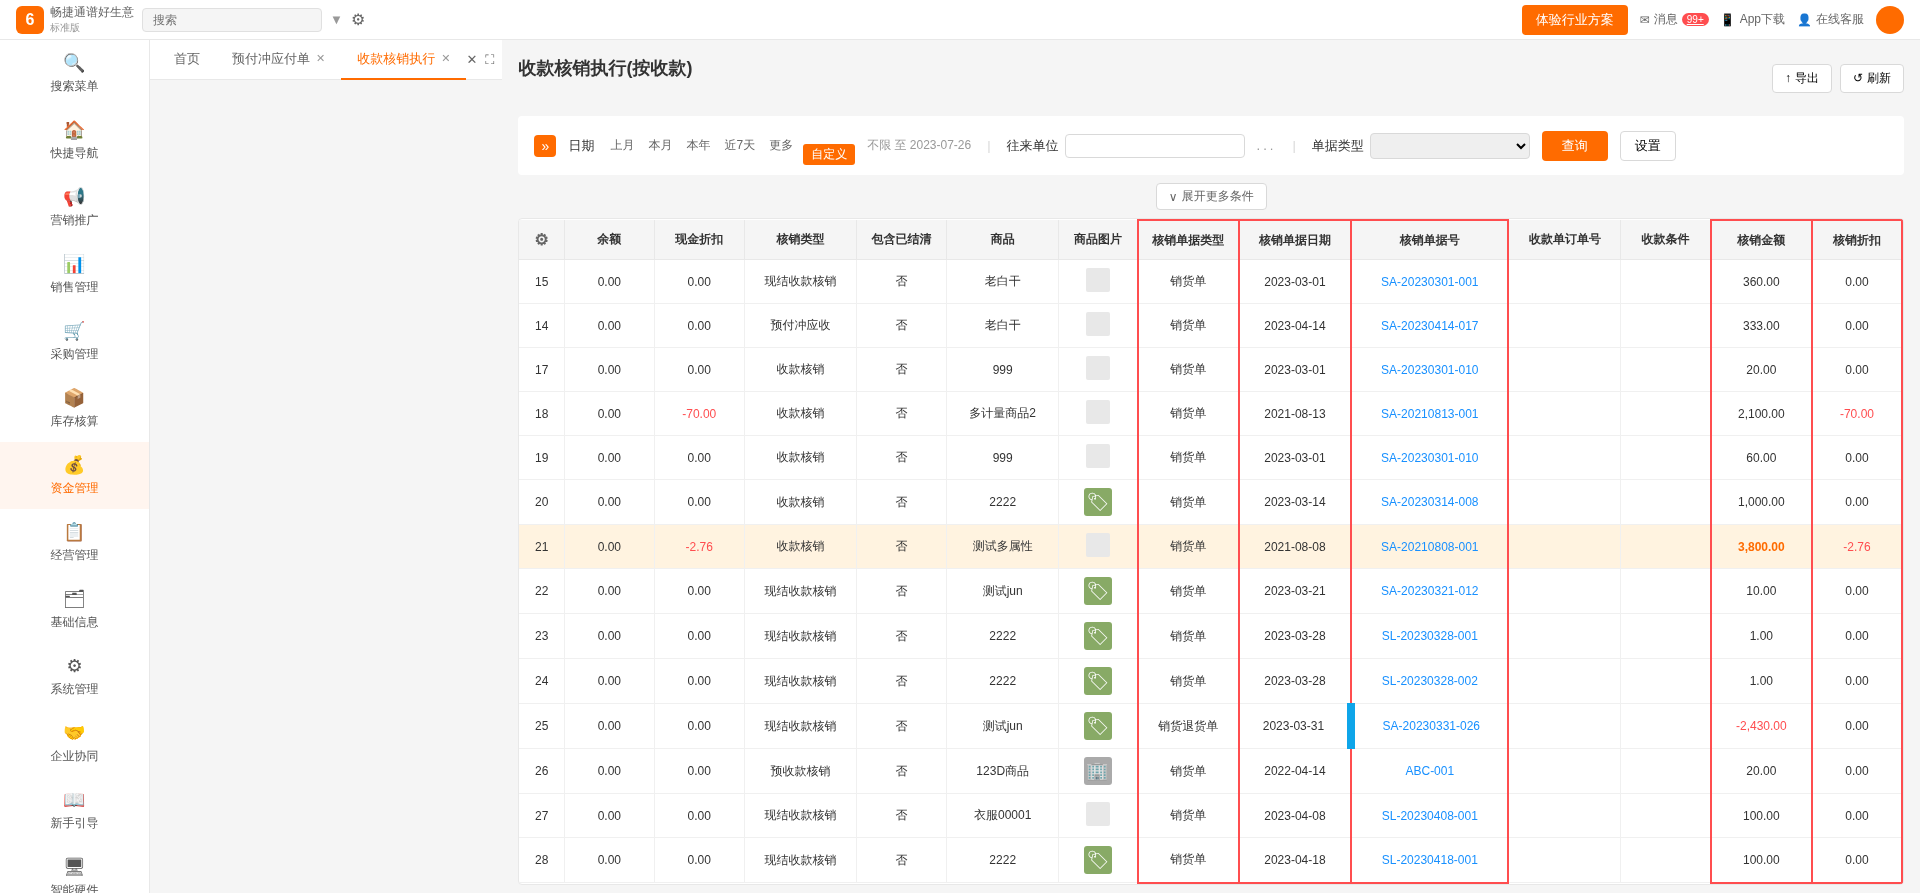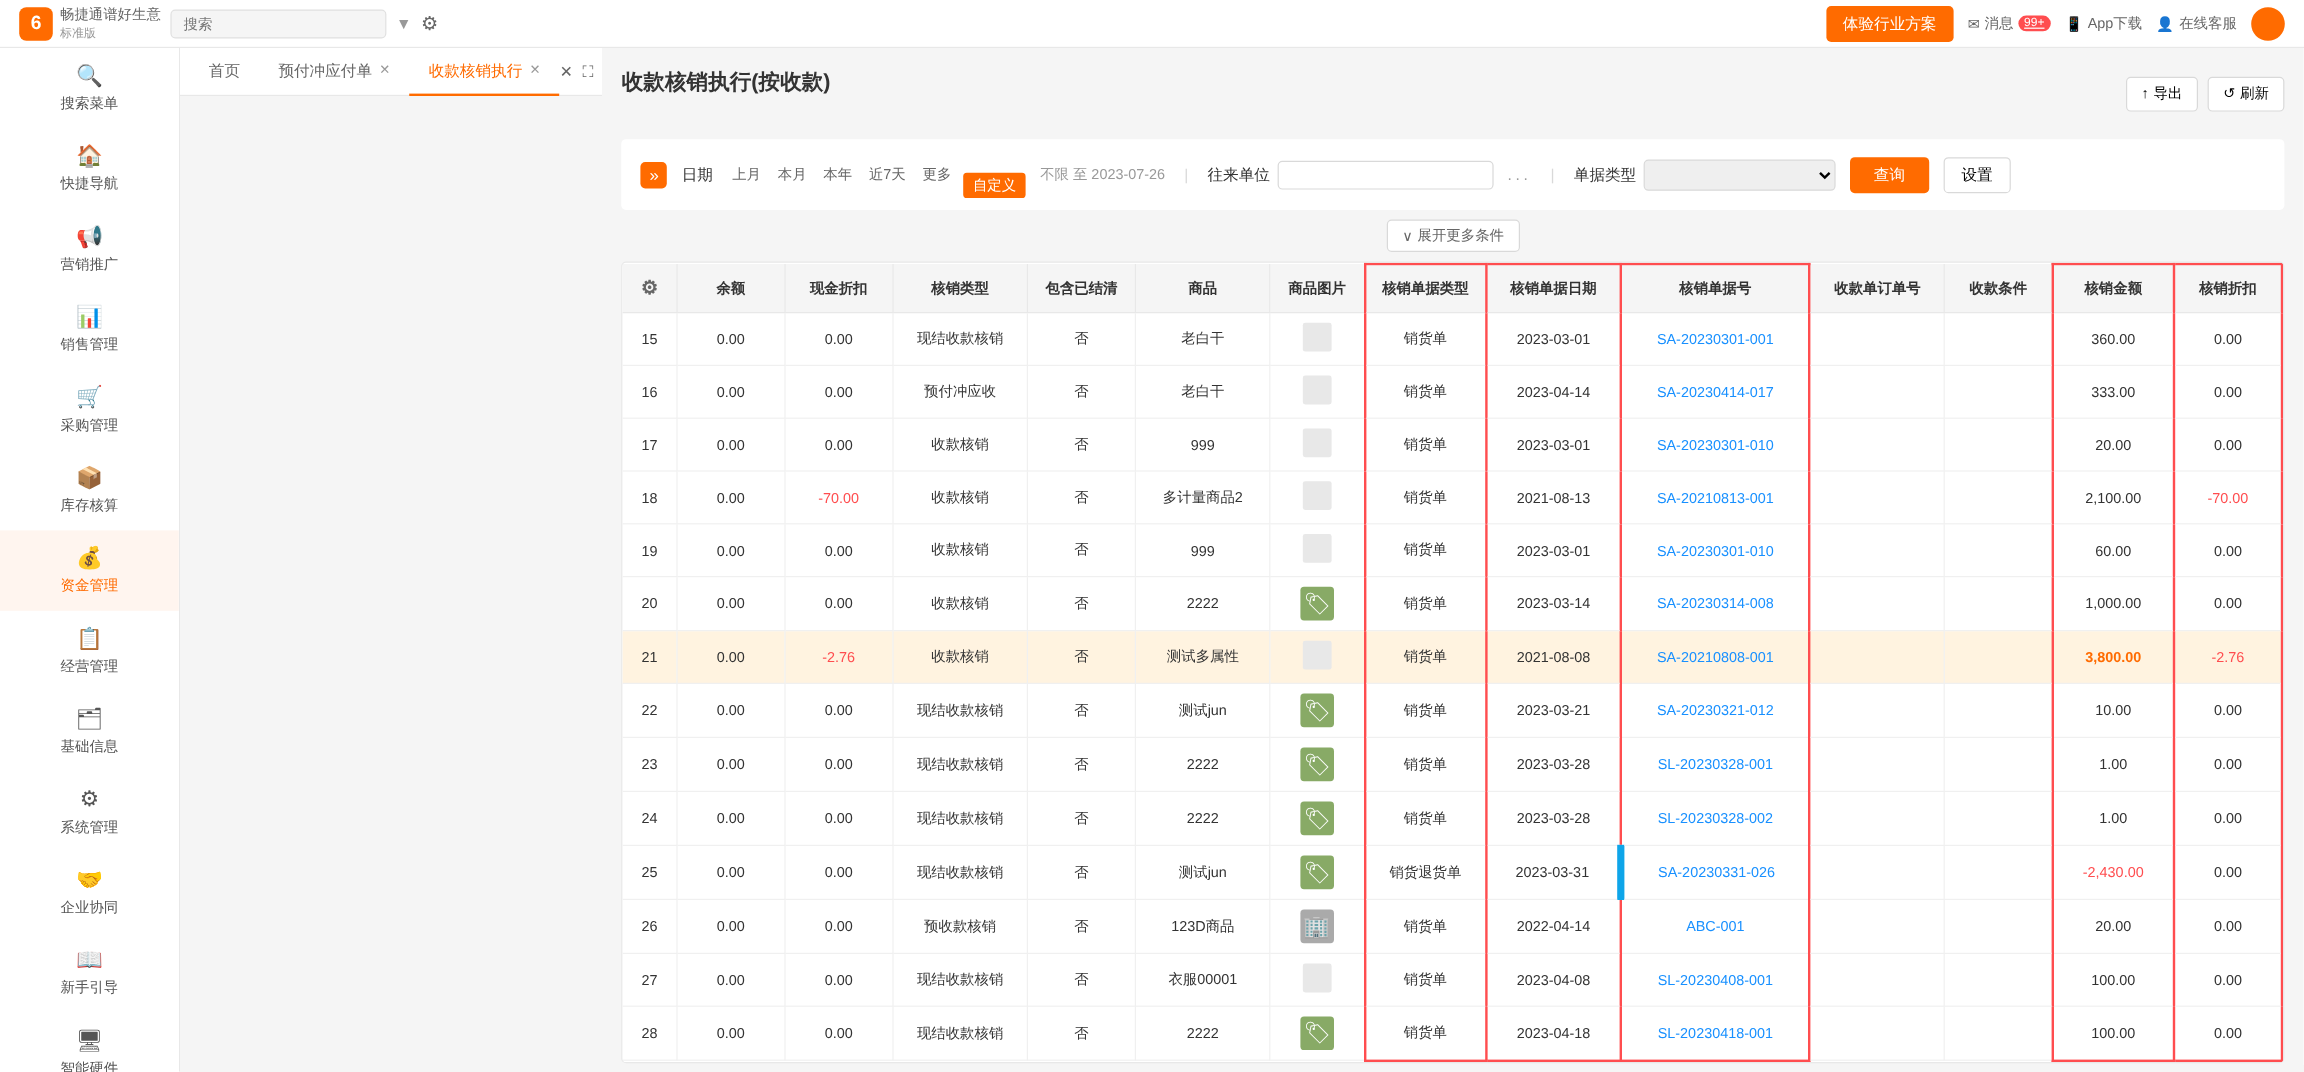--- a/index.html
+++ b/index.html
@@ -287,21 +287,21 @@
       <td><span class="img-thumb"></span></td>
       <td style="border-left:2px solid #ff4d4f;border-right:2px solid #ff4d4f;">销货单</td>
       <td style="border-left:2px solid #ff4d4f;border-right:2px solid #ff4d4f;">2023-03-01</td>
       <td style="border-left:2px solid #ff4d4f;border-right:2px solid #ff4d4f;"><a class="link-text">SA-20230301-001</a></td>
       <td></td>
       <td></td>
       <td style="border-left:2px solid #ff4d4f;border-right:2px solid #ff4d4f;">360.00</td>
       <td style="border-left:2px solid #ff4d4f;border-right:2px solid #ff4d4f;">0.00</td>
     </tr>
               <tr>
-      <td>16</td>
+      <td>14</td>
       <td>0.00</td>
       <td>0.00</td>
       <td>预付冲应收</td>
       <td>否</td>
       <td>老白干</td>
       <td><span class="img-thumb"></span></td>
       <td style="border-left:2px solid #ff4d4f;border-right:2px solid #ff4d4f;">销货单</td>
       <td style="border-left:2px solid #ff4d4f;border-right:2px solid #ff4d4f;">2023-04-14</td>
       <td style="border-left:2px solid #ff4d4f;border-right:2px solid #ff4d4f;"><a class="link-text">SA-20230414-017</a></td>
       <td></td>
@@ -439,21 +439,21 @@
     </tr>
               <tr>
       <td>25</td>
       <td>0.00</td>
       <td>0.00</td>
       <td>现结收款核销</td>
       <td>否</td>
       <td>测试jun</td>
       <td><span class="img-product" style="background:#8a6;color:#fff;">🏷</span></td>
       <td style="border-left:2px solid #ff4d4f;border-right:2px solid #ff4d4f;text-align:center;">销货退货单</td>
-      <td style="border-left:2px solid #ff4d4f;border-right:6px solid #0ea5e9;">2023-03-31</td>
+      <td style="border-left:2px solid #ff4d4f;border-right:8px solid #0ea5e9;">2023-03-31</td>
       <td style="border-left:2px solid #ff4d4f;border-right:2px solid #ff4d4f;"><a class="link-text">SA-20230331-026</a></td>
       <td></td>
       <td></td>
       <td style="border-left:2px solid #ff4d4f;border-right:2px solid #ff4d4f;color:#ff4d4f;">-2,430.00</td>
       <td style="border-left:2px solid #ff4d4f;border-right:2px solid #ff4d4f;">0.00</td>
     </tr>
               <tr>
       <td>26</td>
       <td>0.00</td>
       <td>0.00</td>

